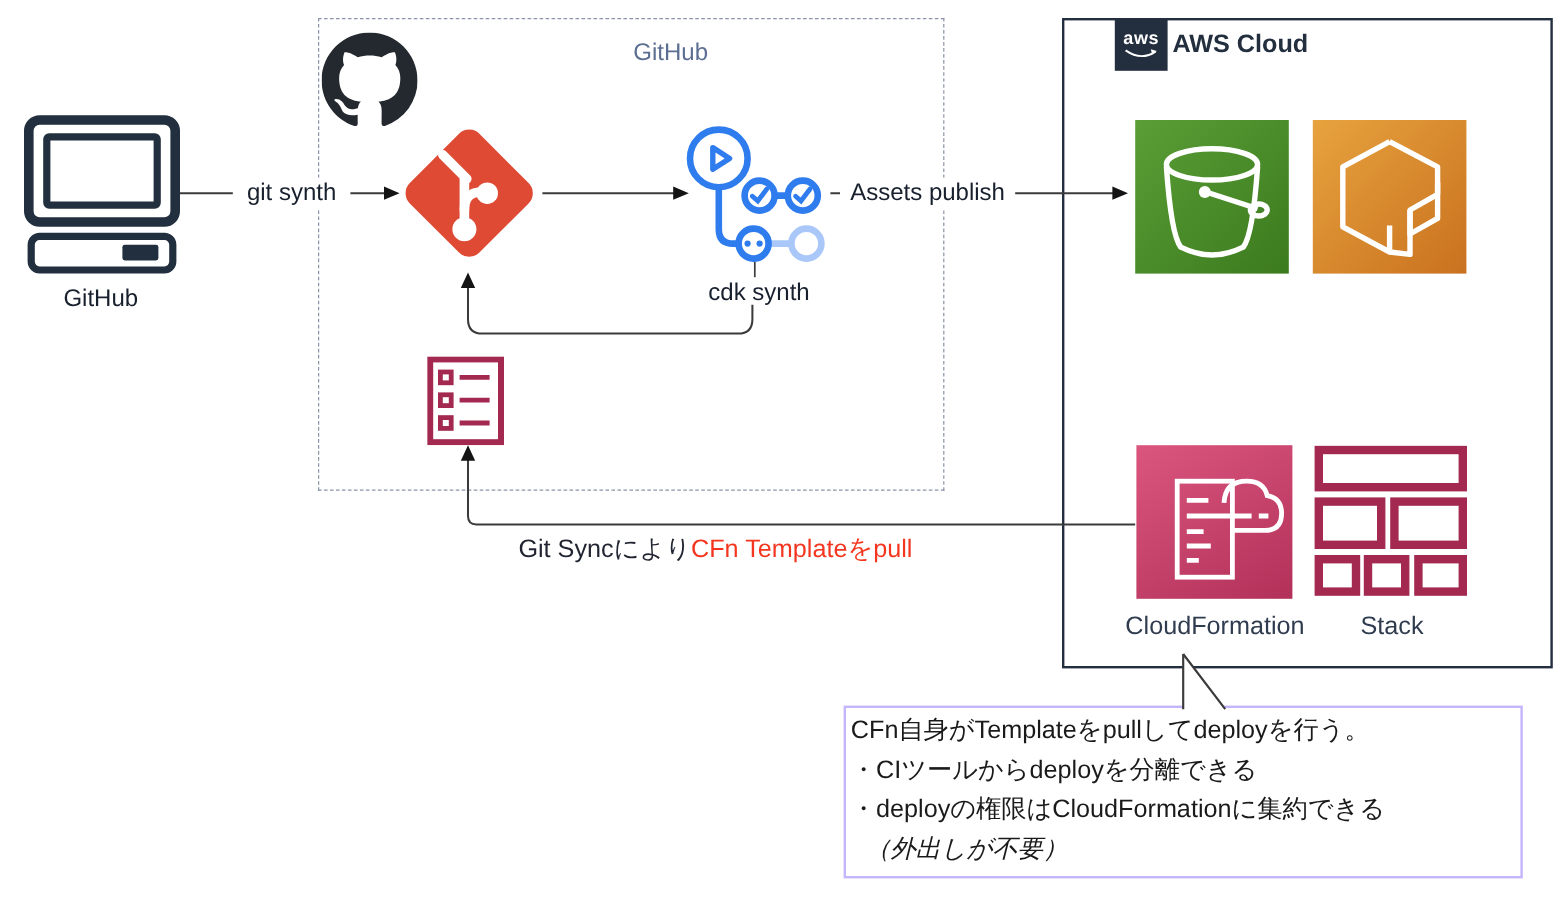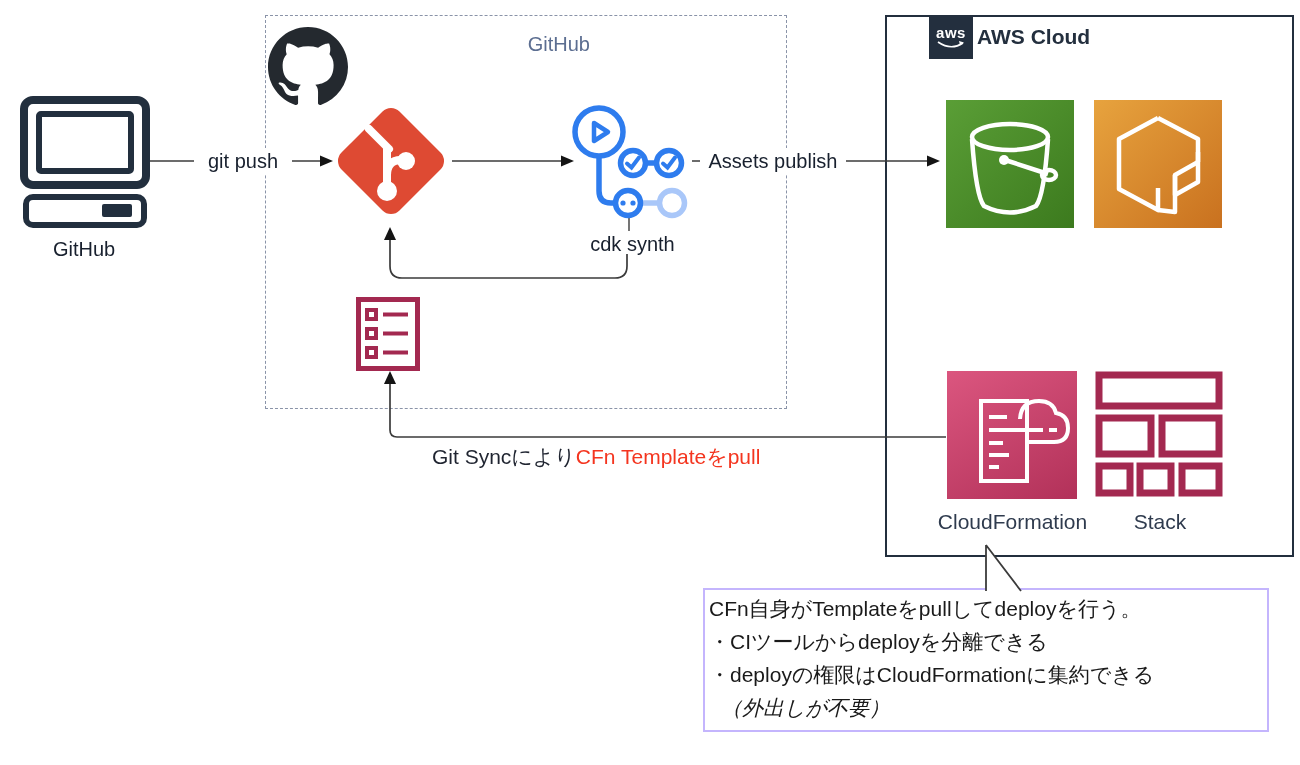--- a/index.html
+++ b/index.html
@@ -105,21 +105,21 @@
       <circle cx="102" cy="108" r="12.5" stroke="#A9C7F9"></circle>
     </g>
     <path d="M24,28 L38,37 L24,46 Z" stroke="#2E7CEE" stroke-width="4.5" stroke-linejoin="round" fill="none"></path>
     <path d="M57,68.5 L61.5,72.5 L69,62.5" stroke="#2E7CEE" stroke-width="4" fill="none" stroke-linecap="round"></path>
     <path d="M93,68.5 L97.5,72.5 L105,62.5" stroke="#2E7CEE" stroke-width="4" fill="none" stroke-linecap="round"></path>
     <circle cx="53" cy="108" r="2.6" fill="#2E7CEE"></circle>
     <circle cx="63" cy="108" r="2.6" fill="#2E7CEE"></circle>
   </svg>
   <div class="lbl" style="left:575px;top:233px;width:115px">cdk synth</div>
 
-  <div class="lbl online" style="left:194px;top:148px;width:92px">git push</div>
+  <div class="lbl online" style="left:194px;top:148px;width:92px">git synth</div>
   <div class="lbl online" style="left:700px;top:148px;width:140px">Assets publish</div>
 
   <svg class="abs" style="left:356px;top:297px" width="64" height="74" viewBox="0 0 64 74">
     <rect x="2.5" y="2.5" width="59" height="69" fill="#fff" stroke="#A32950" stroke-width="5"></rect>
     <g stroke="#A32950" stroke-width="4" fill="#fff">
       <rect x="11" y="13" width="9" height="9"></rect>
       <rect x="11" y="32" width="9" height="9"></rect>
       <rect x="11" y="51" width="9" height="9"></rect>
       <line x1="27" y1="17.5" x2="52" y2="17.5"></line>
       <line x1="27" y1="36.5" x2="52" y2="36.5"></line>

